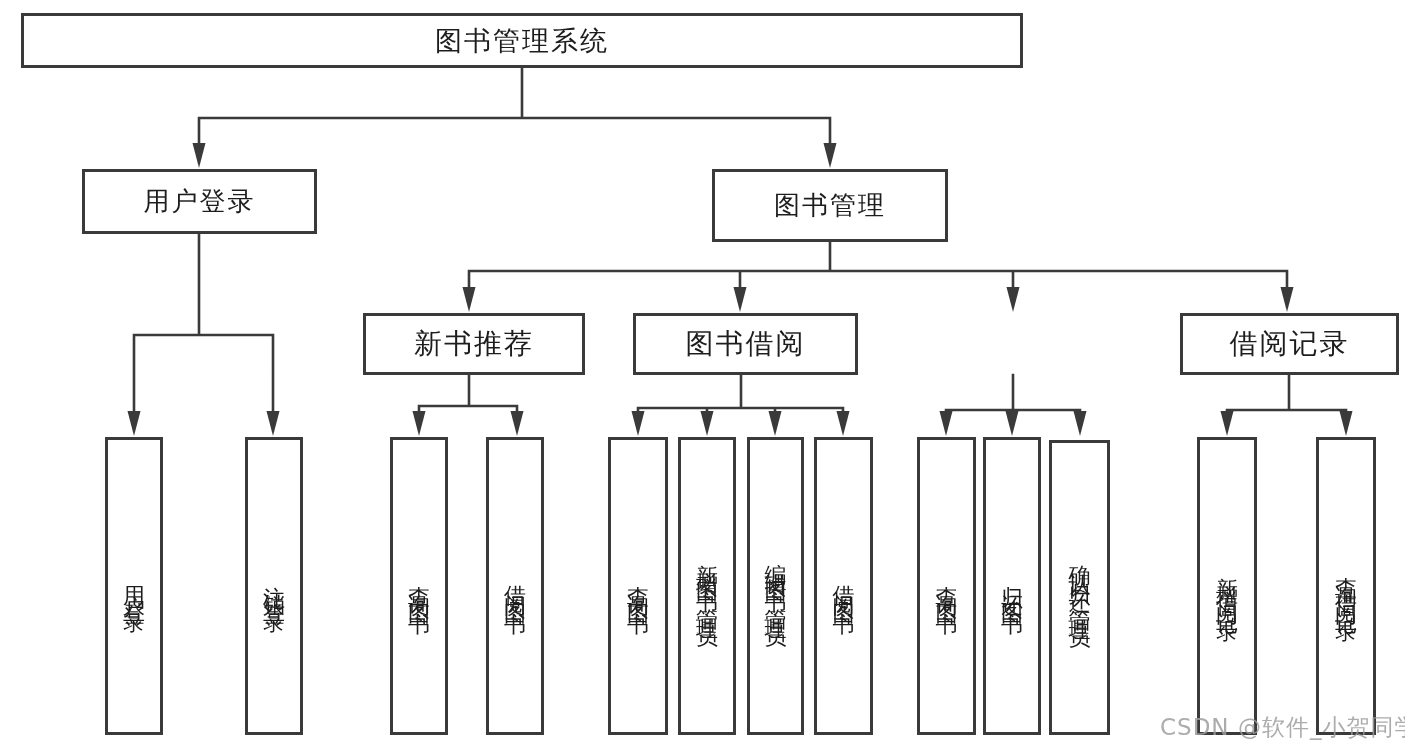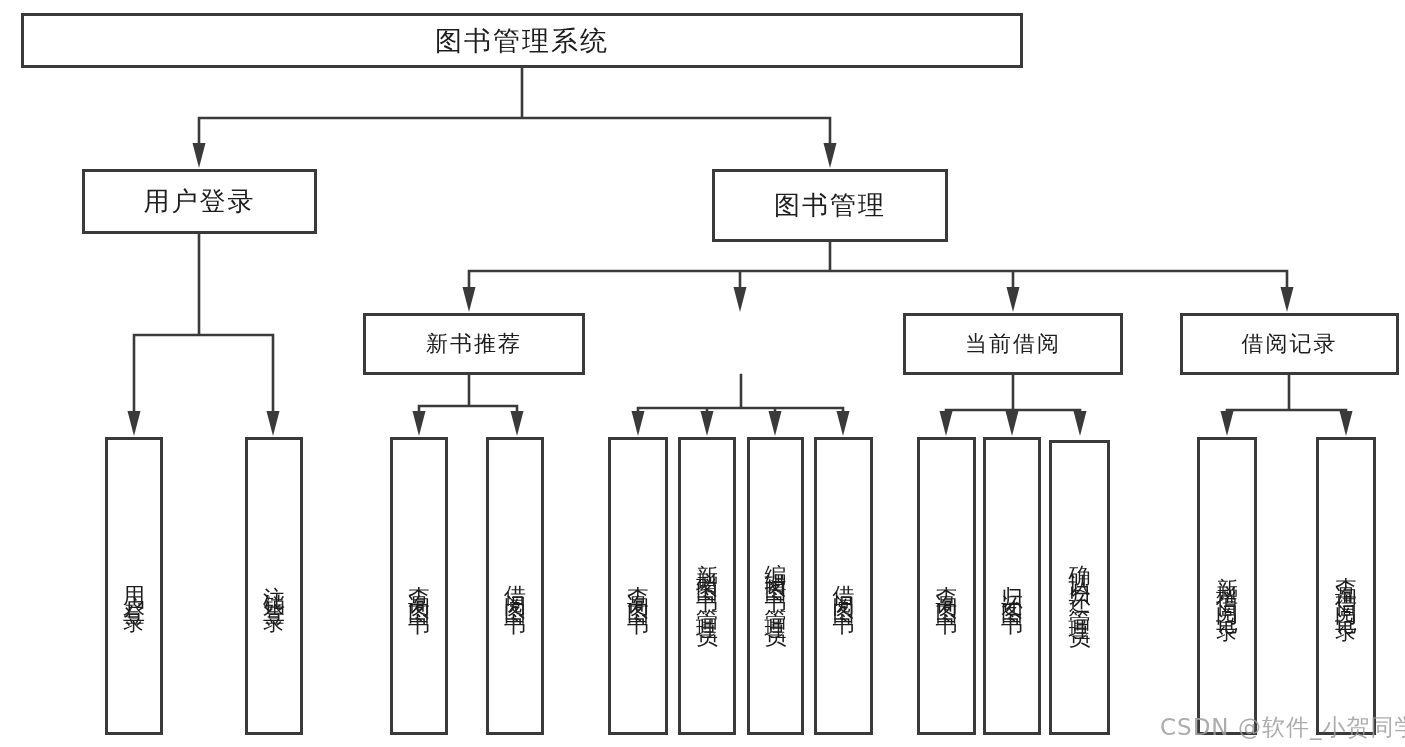--- a/index.html
+++ b/index.html
@@ -8,21 +8,21 @@
     font-family:"DejaVu Sans","Liberation Sans",sans-serif;
     color:#1d1d1d;overflow:hidden;
   }
   #wires{position:absolute;left:0;top:0;pointer-events:none;}
   .node{
     position:absolute;box-sizing:border-box;border:3px solid #3a3a3a;background:#ffffff;
     display:flex;align-items:center;justify-content:center;text-align:center;
   }
   .node.lv1 span{font-size:27px;letter-spacing:2px;}
   .node.lv2 span{font-size:26px;letter-spacing:2px;}
-  .node.lv3 span{font-size:22px;letter-spacing:2px;}
+  .node.lv3 span{font-size:28px;letter-spacing:2px;}
   .leaf .vtext{
     writing-mode:vertical-rl;text-orientation:mixed;
     font-size:22px;letter-spacing:9px;line-height:1;
   }
   .watermark{
     position:absolute;left:1160px;top:712px;width:245px;
     font-size:23px;color:rgba(158,158,158,0.85);white-space:nowrap;
     z-index:5;letter-spacing:1px;
   }
 </style>
@@ -70,22 +70,22 @@
   <div class="node lv2" style="left:82px;top:169px;width:235px;height:65px">
     <span>用户登录</span>
   </div>
   <div class="node lv2" style="left:712px;top:169px;width:236px;height:73px">
     <span>图书管理</span>
   </div>
 
   <div class="node lv3" style="left:363px;top:313px;width:222px;height:62px">
     <span>新书推荐</span>
   </div>
-  <div class="node lv3" style="left:903px;top:313px;width:220px;height:62px">
-    <span>当前借阅</span>
+  <div class="node lv3" style="left:633px;top:313px;width:225px;height:62px">
+    <span>图书借阅</span>
   </div>
   <div class="node lv3" style="left:1180px;top:313px;width:219px;height:62px">
     <span>借阅记录</span>
   </div>
 
   <div class="node leaf" style="left:105px;top:437px;width:58px;height:298px">
     <span class="vtext">用户登录</span>
   </div>
   <div class="node leaf" style="left:245px;top:437px;width:58px;height:298px">
     <span class="vtext">注销登录</span>

